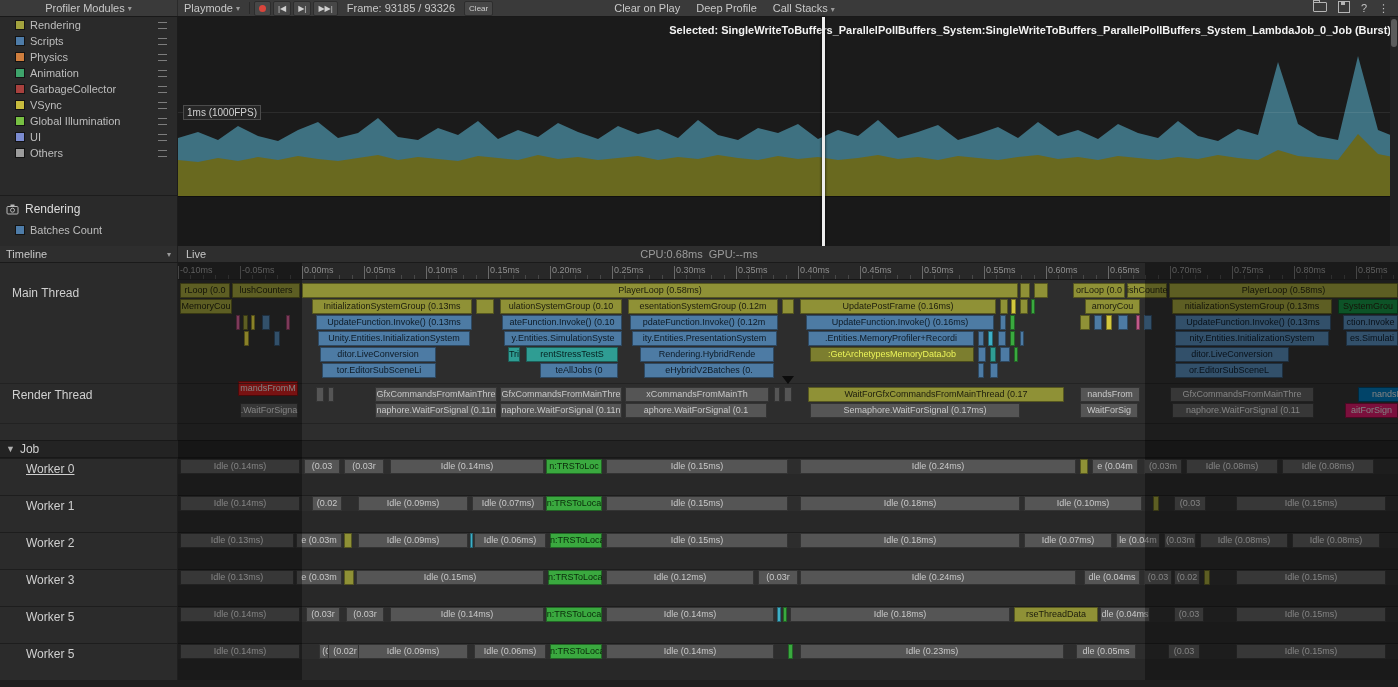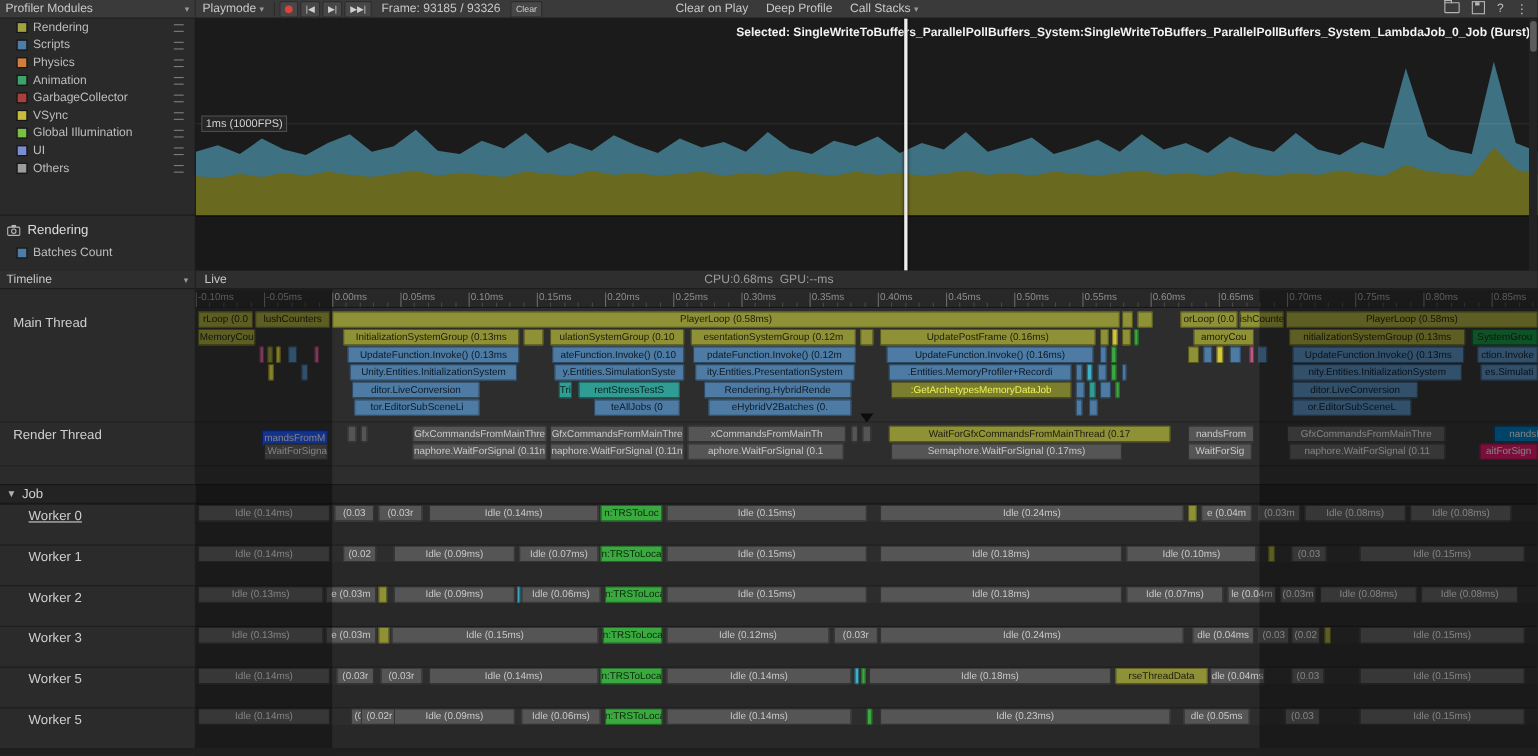--- a/index.html
+++ b/index.html
@@ -3,21 +3,21 @@
 <meta charset="utf-8">
 <style>
   html,body{margin:0;padding:0;background:#111;}
   #app{position:relative;width:1398px;height:687px;overflow:hidden;background:#282828;
        font-family:"Liberation Sans",sans-serif;font-size:11px;color:#c8c8c8;}
 
   
   #toolbar{position:absolute;top:0;left:0;width:100%;height:17px;background:#3a3a3a;
            border-bottom:1px solid #191919;display:flex;align-items:center;box-sizing:border-box;}
   .tb-sect{display:flex;align-items:center;height:100%;}
-  #tb-modules{width:178px;justify-content:space-between;border-right:1px solid #2a2a2a;
+  #tb-modules{width:178px;justify-content:center;border-right:1px solid #2a2a2a;
               box-sizing:border-box;padding:0 5px;}
   .caret{font-size:8px;color:#9a9a9a;margin-left:3px;}
   .tb-sep{width:1px;height:12px;background:#2a2a2a;margin:0 3px;}
   .tb-btn{display:flex;align-items:center;justify-content:center;height:13px;background:#474747;
           border:1px solid #2d2d2d;border-radius:2px;margin:0 1px;padding:0 4px;font-size:8px;color:#cfcfcf;}
   .record-dot{width:7px;height:7px;border-radius:50%;background:#d9453c;display:inline-block;}
   #tb-frame{padding:0 8px;white-space:pre;}
   #tb-middle{margin-left:120px;display:flex;gap:16px;align-items:center;}
   #tb-right{margin-left:auto;display:flex;align-items:center;gap:11px;padding-right:9px;}
   .icon-folder{width:12px;height:8px;border:1px solid #b5b5b5;border-radius:1px;position:relative;display:inline-block;}
@@ -430,21 +430,21 @@
         <div class="bar" style="left: 812px; top: 67px; width: 6px; background: rgb(47, 157, 147); color: rgb(6, 32, 32);"></div>
         <div class="bar" style="left: 822px; top: 67px; width: 10px; background: rgb(77, 123, 164); color: rgb(13, 26, 38);"></div>
         <div class="bar" style="left: 836px; top: 67px; width: 4px; background: rgb(58, 169, 63); color: rgb(10, 42, 10);"></div>
         <div class="bar" title="ditor.LiveConversion" style="left: 997px; top: 67px; width: 114px; background: rgb(77, 123, 164); color: rgb(13, 26, 38);">ditor.LiveConversion</div>
         <div class="bar" title="tor.EditorSubSceneLi" style="left: 144px; top: 83px; width: 114px; background: rgb(77, 123, 164); color: rgb(13, 26, 38);">tor.EditorSubSceneLi</div>
         <div class="bar" title="teAllJobs (0" style="left: 362px; top: 83px; width: 78px; background: rgb(77, 123, 164); color: rgb(13, 26, 38);">teAllJobs (0</div>
         <div class="bar" title="eHybridV2Batches (0." style="left: 466px; top: 83px; width: 130px; background: rgb(77, 123, 164); color: rgb(13, 26, 38);">eHybridV2Batches (0.</div>
         <div class="bar" style="left: 800px; top: 83px; width: 6px; background: rgb(77, 123, 164); color: rgb(13, 26, 38);"></div>
         <div class="bar" style="left: 812px; top: 83px; width: 8px; background: rgb(77, 123, 164); color: rgb(13, 26, 38);"></div>
         <div class="bar" title="or.EditorSubSceneL" style="left: 997px; top: 83px; width: 108px; background: rgb(77, 123, 164); color: rgb(13, 26, 38);">or.EditorSubSceneL</div>
-        <div class="bar" title="mandsFromM" style="left: 60px; top: 111px; width: 60px; background: #1d4ed8; color: rgb(201, 201, 201);">mandsFromM</div>
+        <div class="bar" title="mandsFromM" style="left: 60px; top: 101px; width: 60px; background: #b91c1c; color: rgb(201, 201, 201);">mandsFromM</div>
         <div class="bar" style="left: 138px; top: 107px; width: 8px; background: rgb(85, 85, 85); color: rgb(201, 201, 201);"></div>
         <div class="bar" style="left: 150px; top: 107px; width: 6px; background: rgb(85, 85, 85); color: rgb(201, 201, 201);"></div>
         <div class="bar" title="GfxCommandsFromMainThre" style="left: 197px; top: 107px; width: 122px; background: rgb(85, 85, 85); color: rgb(201, 201, 201);">GfxCommandsFromMainThre</div>
         <div class="bar" title="GfxCommandsFromMainThre" style="left: 322px; top: 107px; width: 122px; background: rgb(85, 85, 85); color: rgb(201, 201, 201);">GfxCommandsFromMainThre</div>
         <div class="bar" title="xCommandsFromMainTh" style="left: 447px; top: 107px; width: 144px; background: rgb(85, 85, 85); color: rgb(201, 201, 201);">xCommandsFromMainTh</div>
         <div class="bar" style="left: 596px; top: 107px; width: 6px; background: rgb(85, 85, 85); color: rgb(201, 201, 201);"></div>
         <div class="bar" style="left: 606px; top: 107px; width: 8px; background: rgb(85, 85, 85); color: rgb(201, 201, 201);"></div>
         <div class="bar" title="WaitForGfxCommandsFromMainThread (0.17" style="left: 630px; top: 107px; width: 256px; background: rgb(143, 145, 54); color: rgb(32, 32, 14);">WaitForGfxCommandsFromMainThread (0.17</div>
         <div class="bar" title="nandsFrom" style="left: 902px; top: 107px; width: 60px; background: rgb(85, 85, 85); color: rgb(201, 201, 201);">nandsFrom</div>
         <div class="bar" title="GfxCommandsFromMainThre" style="left: 992px; top: 107px; width: 144px; background: rgb(85, 85, 85); color: rgb(201, 201, 201);">GfxCommandsFromMainThre</div>

